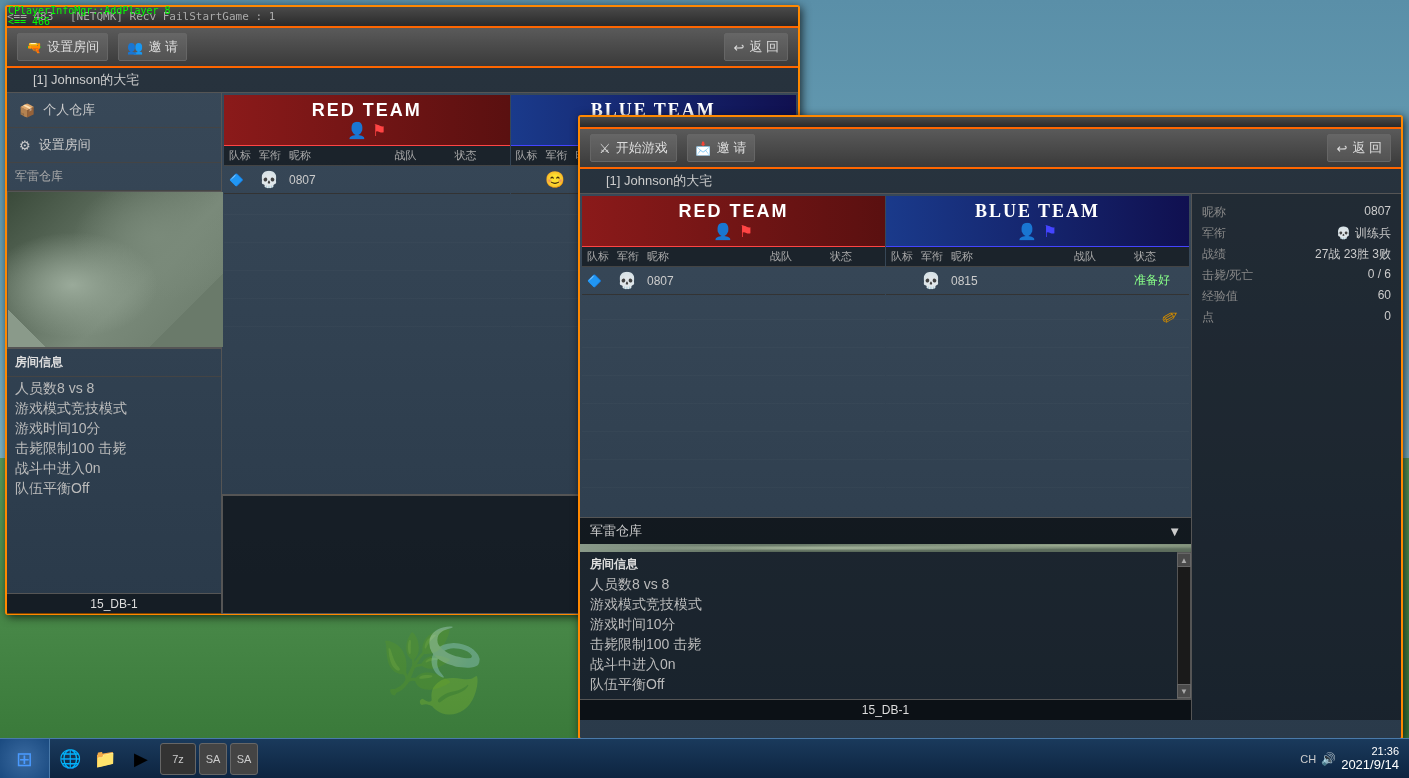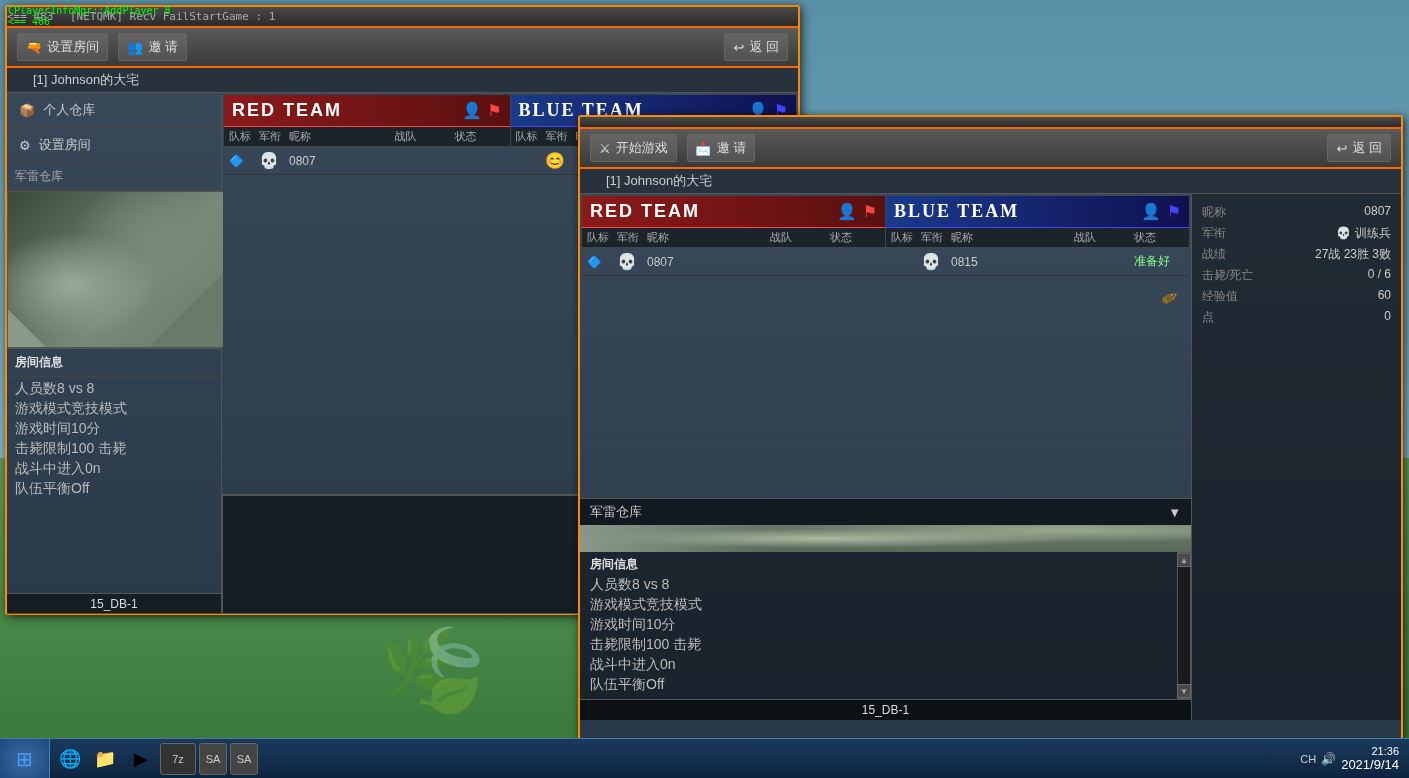--- a/index.html
+++ b/index.html
@@ -158,20 +158,21 @@
       padding: 3px 26px;
       background: rgba(0,0,0,0.3);
       border-bottom: 1px solid #555;
     }
 
     .team-header {
       padding: 5px 8px;
       display: flex;
       align-items: center;
       justify-content: space-between;
+      flex-direction: column;
     }
 
     .team-header-red {
       background: linear-gradient(90deg, #8B1A1A 0%, #5a1010 100%);
       border-bottom: 1px solid #ff4444;
     }
 
     .team-header-blue {
       background: linear-gradient(90deg, #1A3A8B 0%, #101050 100%);
       border-bottom: 1px solid #4444ff;

